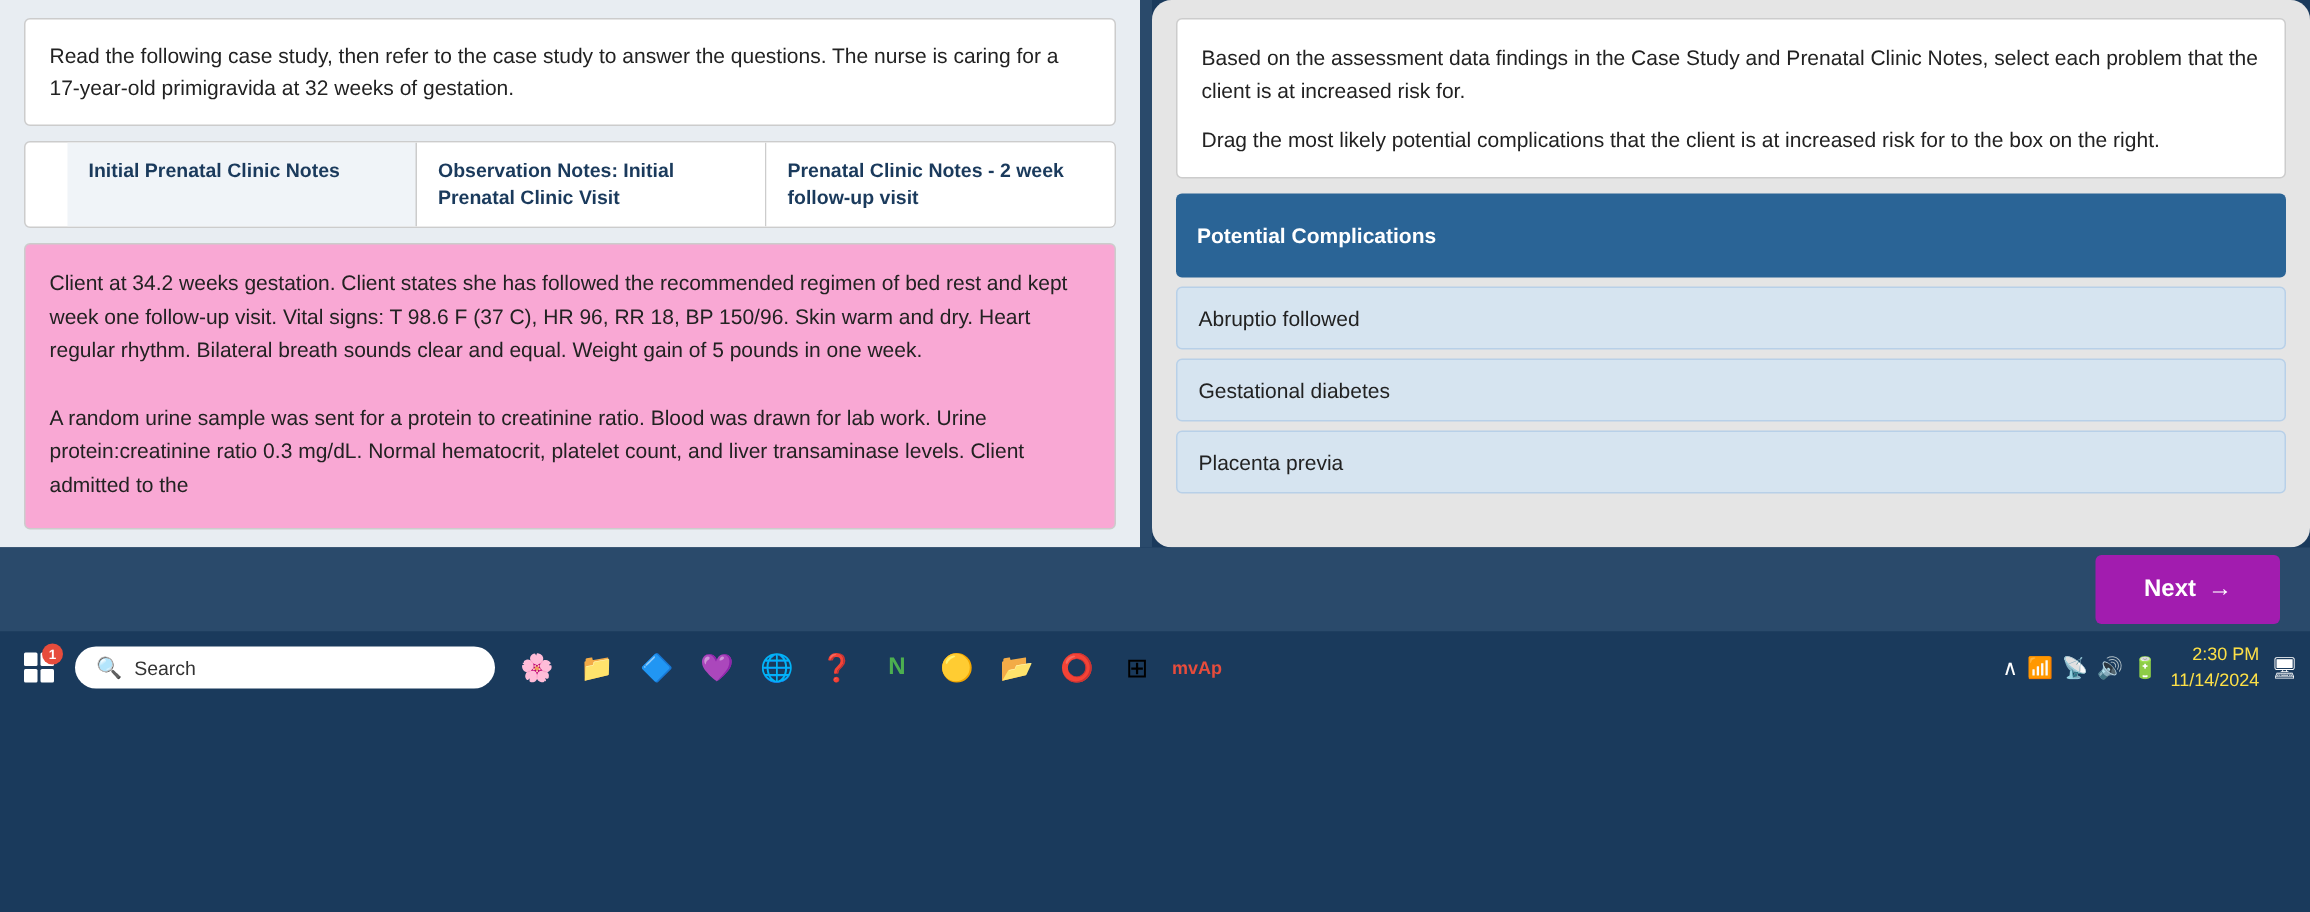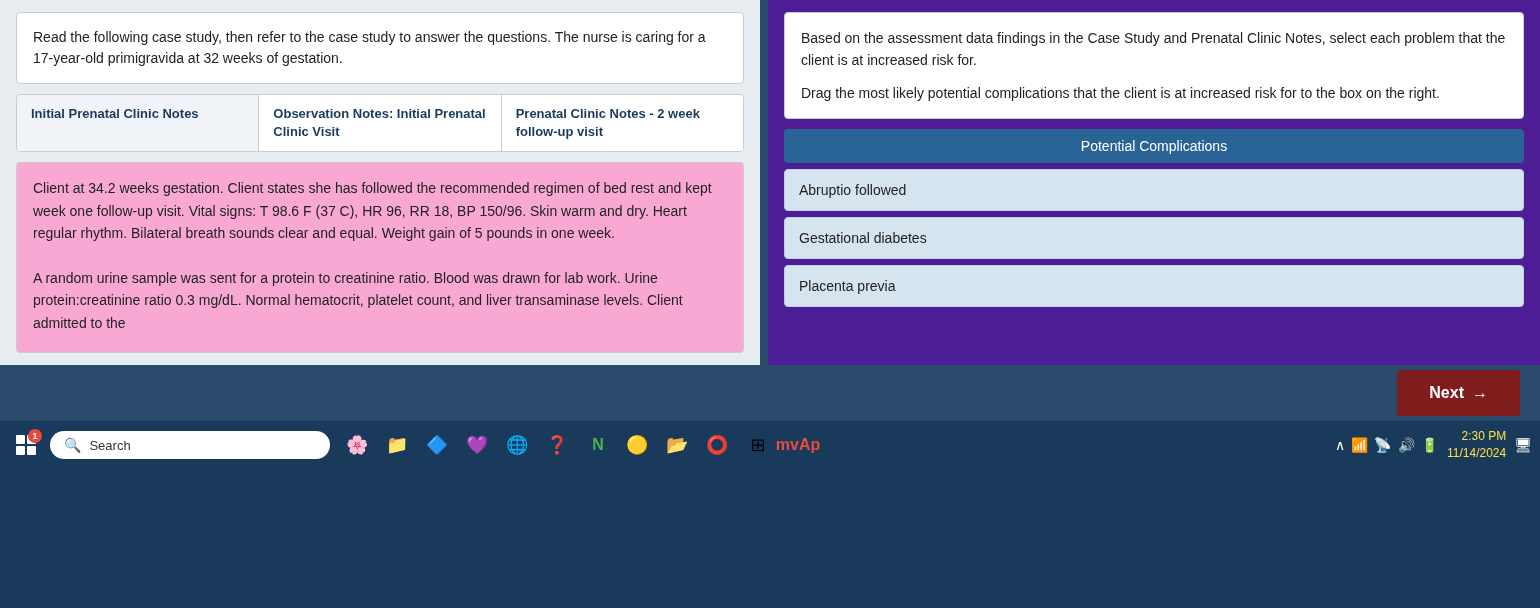--- a/index.html
+++ b/index.html
@@ -32,20 +32,21 @@
       line-height: 1.5;
       color: #222;
     }
 
     .tabs-container {
       display: flex;
       border: 1px solid #ccc;
       background: white;
       border-radius: 4px;
       overflow: hidden;
+      padding-left: 28px;
     }
 
     .tab {
       flex: 1;
       padding: 10px 14px;
       font-size: 13px;
       font-weight: 600;
       color: #1a3a5c;
       border-right: 1px solid #ccc;
       cursor: pointer;
@@ -72,21 +73,22 @@
       flex: 1;
     }
 
     
     .right-panel {
       flex: 1;
       display: flex;
       flex-direction: column;
       padding: 12px 16px;
       gap: 10px;
-      background: #4c1d95;
+      background: #e5e5e5;
+      border-radius: 13px;
     }
 
     .instructions-box {
       background: white;
       border: 1px solid #ccc;
       border-radius: 4px;
       padding: 14px 16px;
       font-size: 14px;
       line-height: 1.6;
       color: #222;
@@ -99,26 +101,26 @@
     }
 
     .complications-column {
       flex: 1;
       display: flex;
       flex-direction: column;
       gap: 6px;
     }
 
     .column-header {
-      padding: 9px 14px;
-      font-size: 14px;
-      font-weight: 400;
+      padding: 20px 14px;
+      font-size: 14px;
+      font-weight: 700;
       border-radius: 4px;
       color: white;
-      text-align: center;
+      text-align: left;
     }
 
     .header-blue {
       background: #2a6496;
     }
 
     .header-dark-blue {
       background: #1a3a5c;
     }
 
@@ -252,21 +254,21 @@
       background: #2a4a6b;
       height: 56px;
       display: flex;
       align-items: center;
       justify-content: flex-end;
       padding: 0 20px;
       flex-shrink: 0;
     }
 
     .next-button {
-      background: #7f1d1d;
+      background: #a21caf;
       color: white;
       border: none;
       padding: 14px 32px;
       font-size: 16px;
       font-weight: 600;
       border-radius: 4px;
       cursor: pointer;
       display: flex;
       align-items: center;
       gap: 8px;
@@ -403,21 +405,21 @@
       <div class="tb-icon">
         <span>📂</span>
       </div>
       <div class="tb-icon">
         <span>⭕</span>
       </div>
       <div class="tb-icon">
         <span>⊞</span>
       </div>
       <div class="tb-icon">
-        <span style="color:#e74c3c; font-size:16px; font-weight:bold;">mvAp</span>
+        <span style="color:#e74c3c; font-size:12px; font-weight:bold;">mvAp</span>
       </div>
     </div>
 
     <div class="taskbar-right">
       <div class="system-icons">
         <span class="sys-icon">∧</span>
         <span class="sys-icon">📶</span>
         <span class="sys-icon">📡</span>
         <span class="sys-icon">🔊</span>
         <span class="sys-icon">🔋</span>

